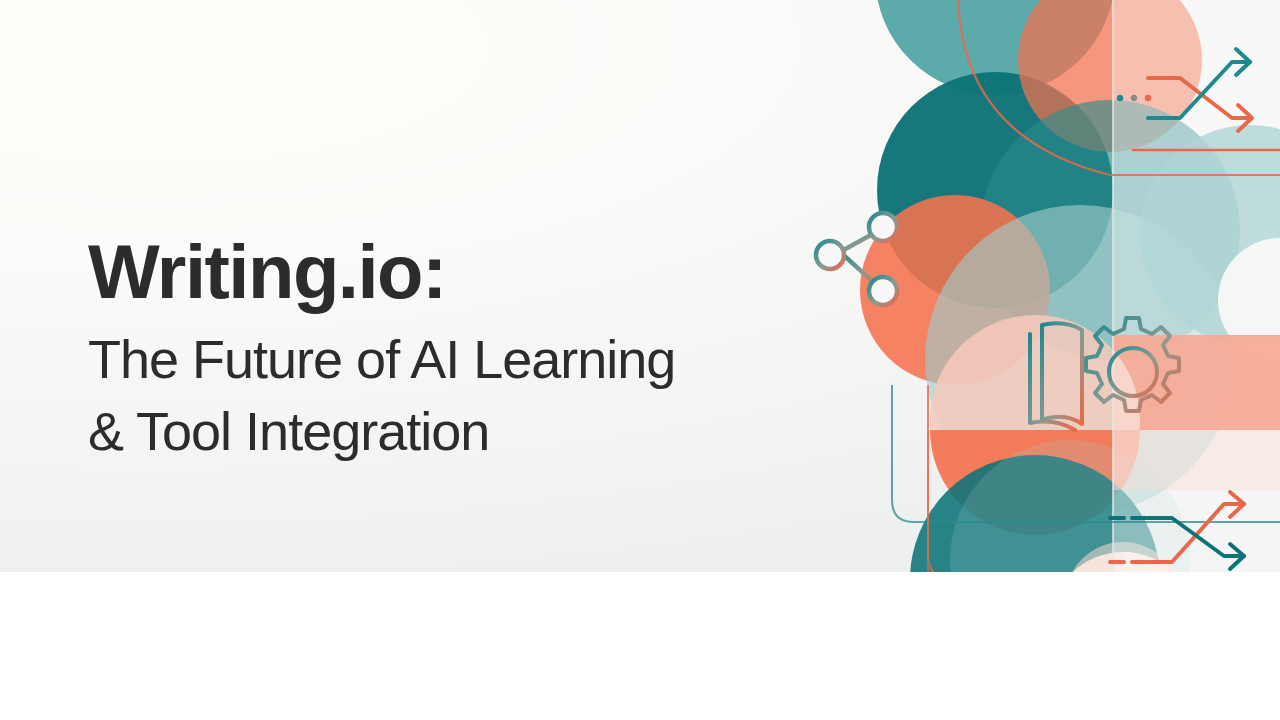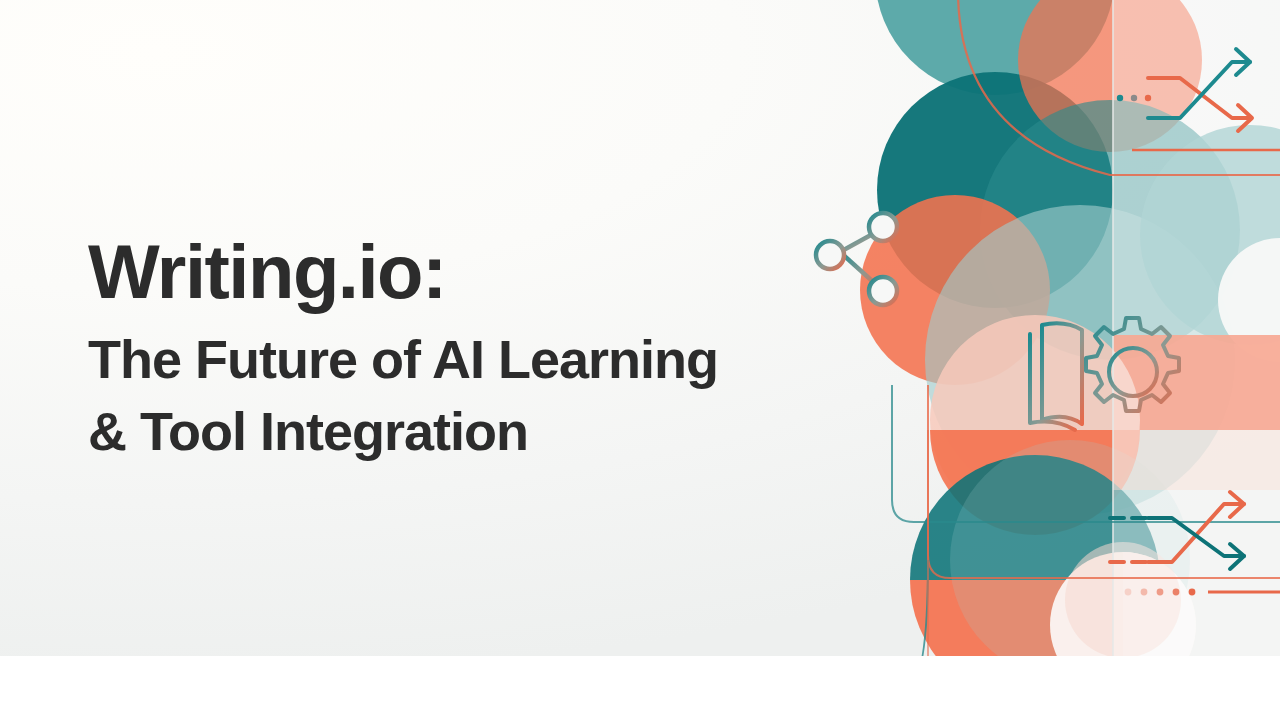--- a/index.html
+++ b/index.html
@@ -5,21 +5,21 @@
   * { margin:0; padding:0; box-sizing:border-box; }
 
   html, body {
     width:1280px; height:720px;
     overflow:hidden;
     font-family:"Liberation Sans", sans-serif;
   }
 
   .slide {
     position:relative;
-    width:1280px; height:656px;
+    width:1280px; height:572px;
     background:
       radial-gradient(120% 95% at 12% 8%, #fffefb 0%, #fbfbf9 38%, #f4f5f4 72%, #eef0ef 100%);
     overflow:hidden;
   }
 
   
   .title-block {
     position:absolute;
     left:88px; top:234px;
     width:820px;
@@ -27,21 +27,21 @@
   .slide-title {
     font-size:76px;
     font-weight:700;
     letter-spacing:-1.5px;
     line-height:1.0;
     color:#2c2c2c;
     margin-bottom:14px;
   }
   .slide-subtitle {
     font-size:54px;
-    font-weight:700;
+    font-weight:400;
     letter-spacing:-1.0px;
     line-height:1.33;
     color:#2c2c2c;
     white-space:pre-line;
   }
 
   
   .bottom-rule {
     position:absolute;
     left:0; top:686px;

